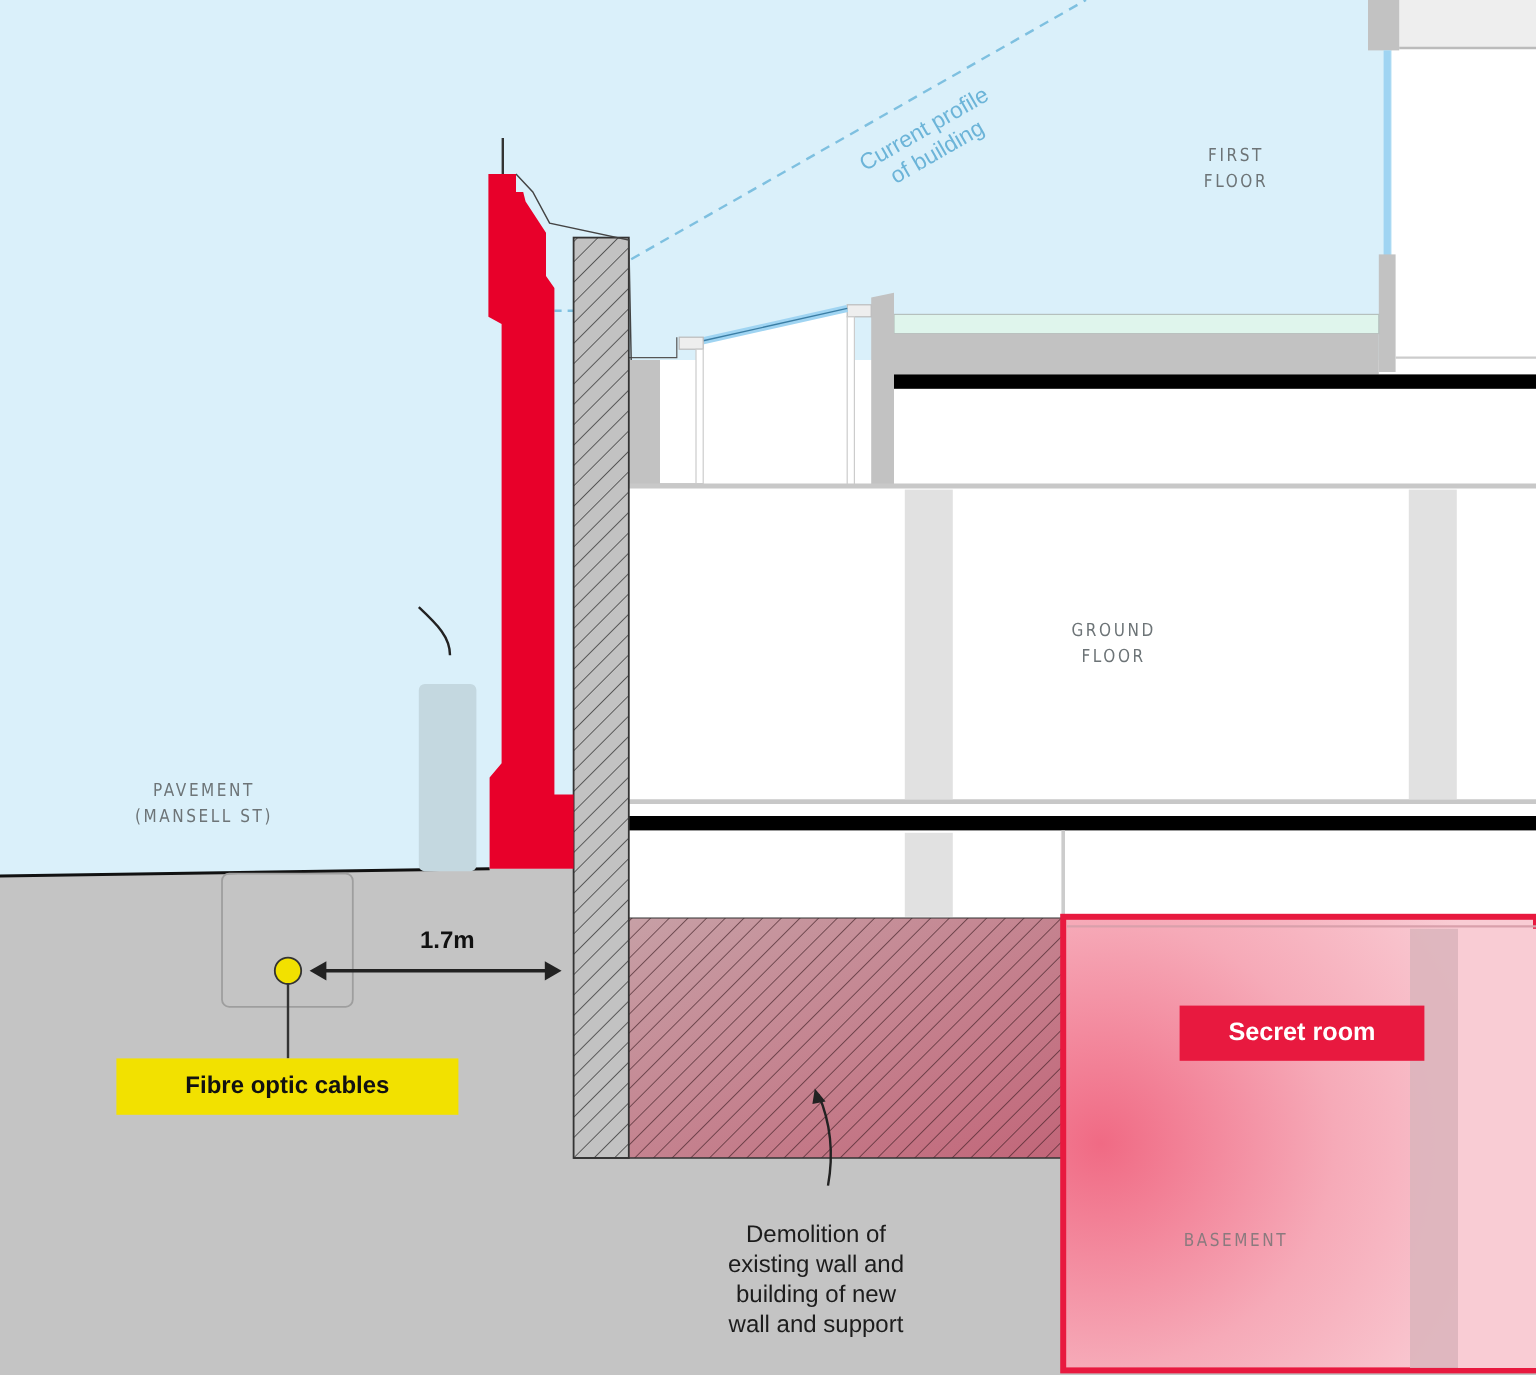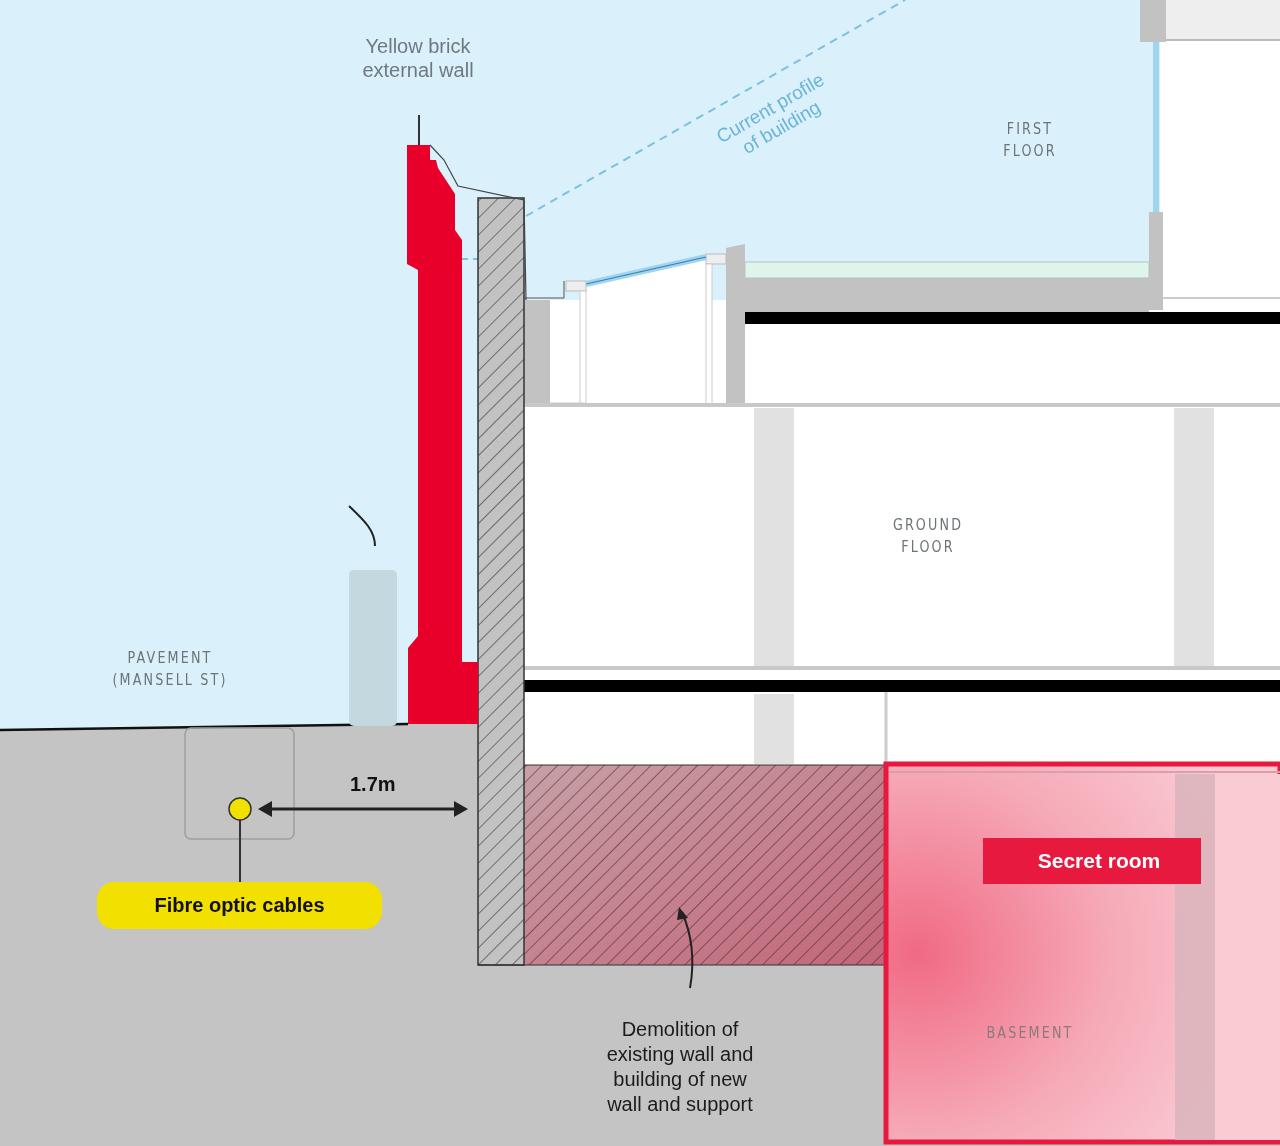--- a/index.html
+++ b/index.html
@@ -5,21 +5,21 @@
   html, body { margin: 0; padding: 0; }
   body { width: 1280px; height: 1146px; overflow: hidden; background: #c4c4c4; }
   .stage { position: relative; width: 1280px; height: 1146px; }
   svg.diagram { position: absolute; left: 0; top: 0; }
   .lbl { position: absolute; font-family: "Liberation Sans", sans-serif; text-align: center; white-space: pre-line; }
   .lbl-gray { color: #6e7a80; font-size: 20px; line-height: 24px; }
   .lbl-caps { color: #6d7477; font-family: "DejaVu Sans", sans-serif; font-size: 15px; letter-spacing: 2.5px; line-height: 22px; transform: scaleX(0.85); transform-origin: center; }
   .lbl-dark { color: #1c1c1c; font-size: 20px; line-height: 25px; }
   .lbl-profile { color: #6cb4d8; font-size: 19px; line-height: 22px; transform: rotate(-30deg); transform-origin: center; }
   .badge-yellow { position: absolute; background: #f2e100; color: #111; font-family: "Liberation Sans", sans-serif; font-weight: bold; font-size: 20px; display: flex; align-items: center; justify-content: center; }
-  .badge-red { position: absolute; background: #e8193f; color: #fff; font-family: "Liberation Sans", sans-serif; font-weight: bold; font-size: 21px; display: flex; align-items: center; justify-content: center; padding-left: 14px; }
+  .badge-red { position: absolute; background: #e8193f; color: #fff; font-family: "Liberation Sans", sans-serif; font-weight: bold; font-size: 21px; display: flex; align-items: center; justify-content: center; }
   .measure { position: absolute; font-family: "Liberation Sans", sans-serif; font-weight: bold; font-size: 20px; color: #111; margin-left: 12px; }
 </style>
 </head>
 <body>
 
 <div class="stage">
   <svg class="diagram" width="1280" height="1146" viewBox="0 0 1280 1146">
     <defs>
       <pattern id="hatch" patternUnits="userSpaceOnUse" width="12" height="12" patternTransform="rotate(45)">
         <line x1="0" y1="0" x2="0" y2="12" stroke="#333" stroke-width="1.2"></line>
@@ -106,31 +106,29 @@
 
     <rect x="886" y="764" width="394" height="378" fill="url(#secretGrad)" stroke="#e8193f" stroke-width="5"></rect>
     <line x1="889" y1="772" x2="1280" y2="772" stroke="#d9a0ab" stroke-width="2"></line>
     <rect x="1175" y="774" width="40" height="366" fill="#dcb5bd" opacity="0.9"></rect>
     <rect x="1215" y="774" width="65" height="366" fill="#f9ccd4"></rect>
 
     <path d="M690,988 C695,960 692,935 682,912" fill="none" stroke="#222" stroke-width="2"></path>
     <polygon points="679,907 688,918 677,920" fill="#222"></polygon>
   </svg>
 
-  <div class="lbl lbl-gray" style="left:338px;top:34px;width:160px;">Yellow brick
-external wall</div>
   <div class="lbl lbl-profile" style="left:696px;top:96px;width:160px;">Current profile
 of building</div>
   <div class="lbl lbl-caps" style="left:980px;top:118px;width:100px;">FIRST
 FLOOR</div>
   <div class="lbl lbl-caps" style="left:868px;top:514px;width:120px;">GROUND
 FLOOR</div>
   <div class="lbl lbl-caps" style="left:90px;top:647px;width:160px;">PAVEMENT
 (MANSELL ST)</div>
   <div class="measure" style="left:338px;top:773px;">1.7m</div>
-  <div class="badge-yellow" style="left:97px;top:882px;width:285px;height:47px;border-radius:17px;">Fibre optic cables</div>
+  <div class="badge-yellow" style="left:97px;top:882px;width:285px;height:47px;">Fibre optic cables</div>
   <div class="badge-red" style="left:983px;top:838px;width:204px;height:46px;">Secret room</div>
   <div class="lbl lbl-caps" style="left:960px;top:1022px;width:140px;color:#8a7a7e;">BASEMENT</div>
   <div class="lbl lbl-dark" style="left:570px;top:1017px;width:220px;">Demolition of
 existing wall and
 building of new
 wall and support</div>
 </div>
 
 </body></html>

